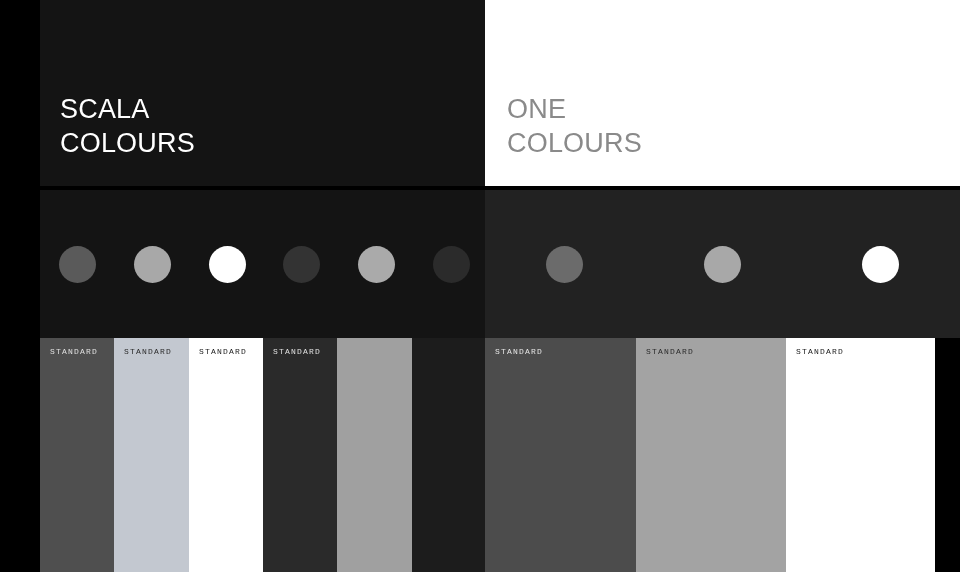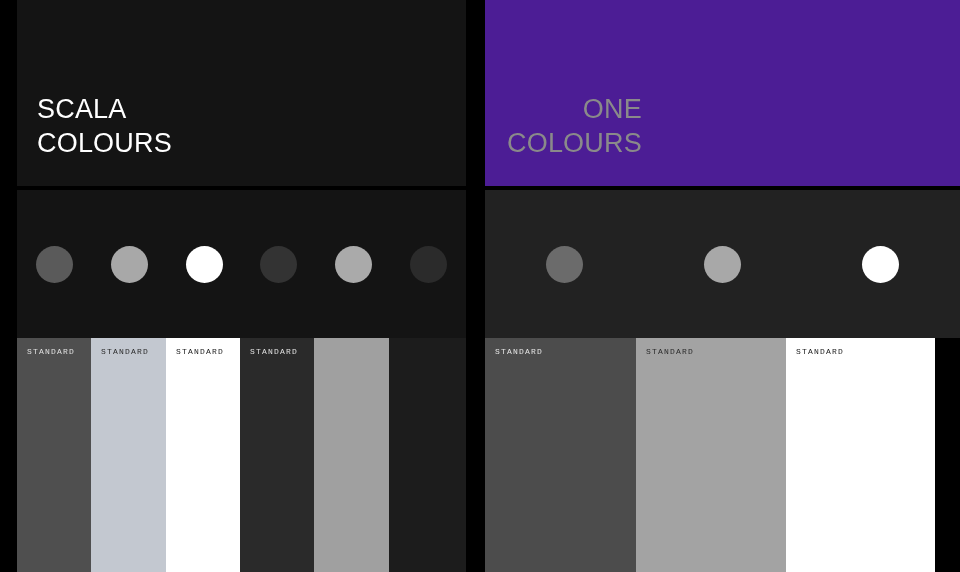--- a/index.html
+++ b/index.html
@@ -10,29 +10,29 @@
     overflow:hidden;
   }
   .stage {
     position:relative;
     width:960px; height:572px;
     background:#000;
   }
 
   
   .panel { position:absolute; top:0; bottom:0; overflow:hidden; }
-  .panel.left  { left:17px;  width:449px; }
+  .panel.left  { left:40px;  width:449px; }
   .panel.right { left:485px; width:475px; }
 
   .panel-header {
     position:absolute; left:0; right:0; top:0;
     height:186px;
   }
   .panel.left  .panel-header { background:#141414; }
-  .panel.right .panel-header { background:#4c1d95;text-align:right; }
+  .panel.right .panel-header { background:#ffffff; }
 
   .header-title {
     position:absolute;
     left:20px;
     bottom:26px;
     font-size:27px;
     line-height:1.26;
     letter-spacing:0.2px;
     white-space:pre-line;
     font-weight:400;

